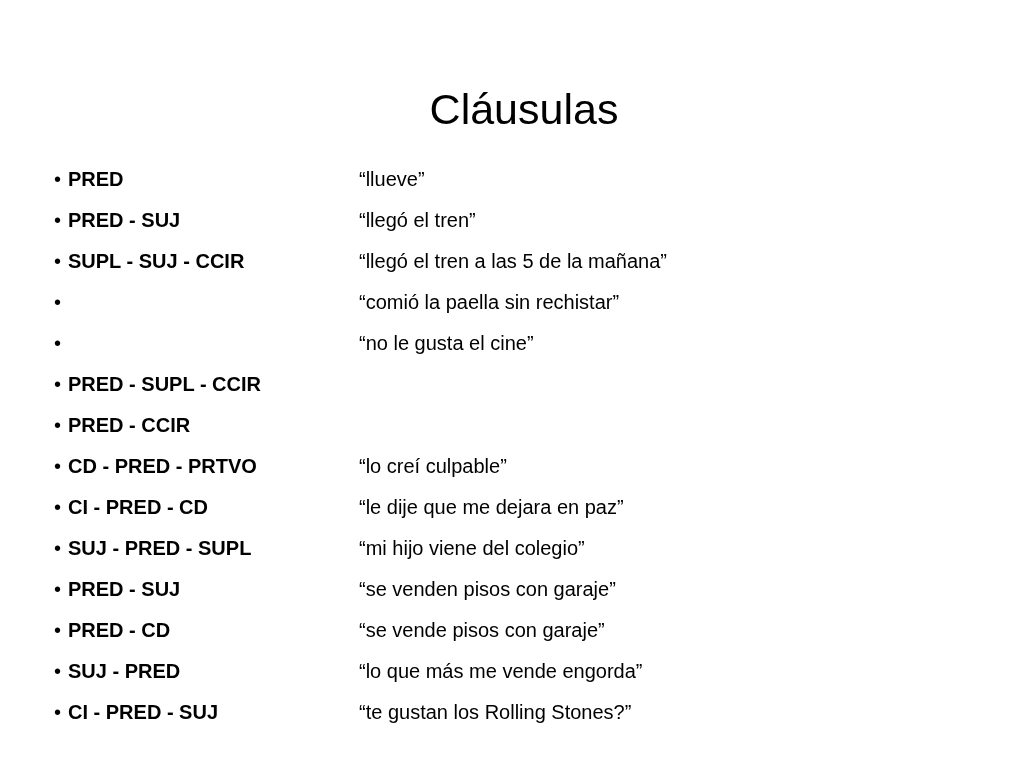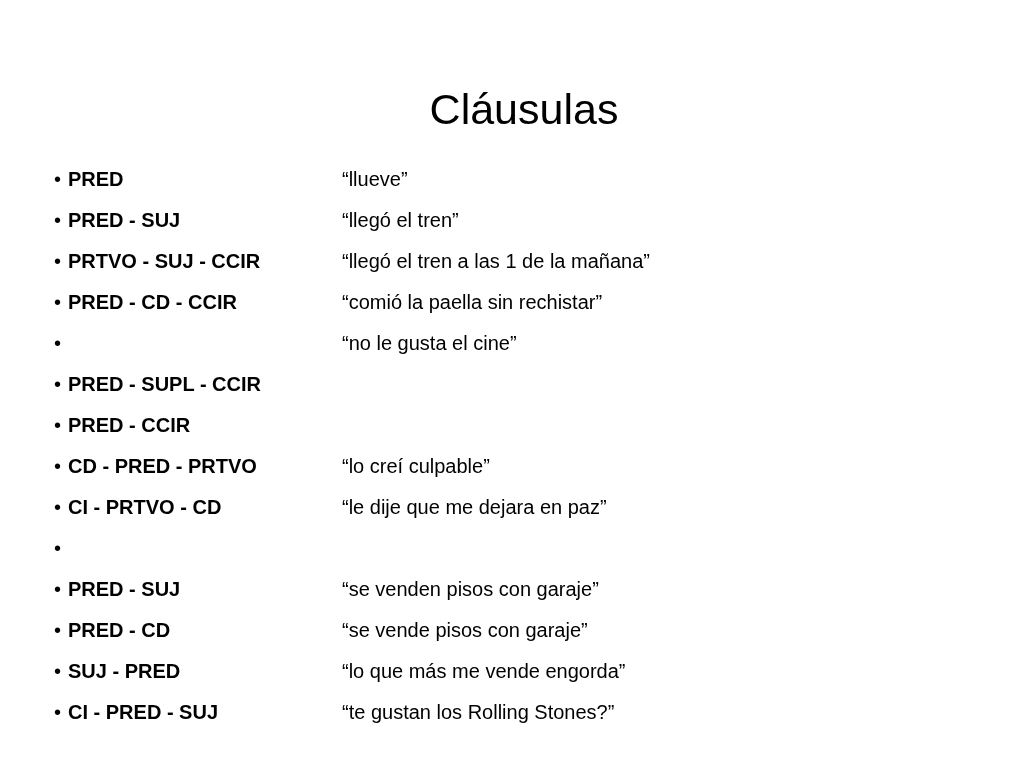--- a/index.html
+++ b/index.html
@@ -4,46 +4,45 @@
 <style>
   html, body { margin: 0; padding: 0; background: #ffffff; }
   body { width: 1024px; height: 768px; position: relative; overflow: hidden;
          font-family: "Liberation Sans", sans-serif; color: #000; }
   .title { position: absolute; top: 72px; left: 0; width: 1024px; text-align: center;
            font-size: 43px; font-weight: normal; margin: 12px; line-height: 50px; }
   .rows { position: absolute; top: 164px; left: 54px; width: 940px; }
   .row { position: relative; height: 41px; font-size: 20px; line-height: 30px; }
   .bullet { position: absolute; left: 0; top: 0; width: 14px; }
   .pattern { position: absolute; left: 14px; top: 0; font-weight: bold; }
-  .example { position: absolute; left: 288px; top: 0; }
+  .example { position: absolute; left: 305px; top: 0; }
 </style>
 </head>
 <body>
 
 <h1 class="title">Cláusulas</h1>
 
 <div class="rows">
   <div class="row">
       <span class="bullet">•</span>
       <span class="pattern">PRED</span>
       <span class="example">“llueve”</span>
     </div>
   <div class="row">
       <span class="bullet">•</span>
       <span class="pattern">PRED - SUJ</span>
       <span class="example">“llegó el tren”</span>
     </div>
   <div class="row">
       <span class="bullet">•</span>
-      <span class="pattern">PRTVO - SUJ - CCIR</span>
-      <span class="example">“llegó el tren a las 1 de la mañana”</span>
+      <span class="pattern">SUPL - SUJ - CCIR</span>
+      <span class="example">“llegó el tren a las 5 de la mañana”</span>
     </div>
   <div class="row">
       <span class="bullet">•</span>
-      <span class="pattern">PRED - CD - CCIR</span>
       <span class="example">“comió la paella sin rechistar”</span>
     </div>
   <div class="row">
       <span class="bullet">•</span>
       <span class="example">“no le gusta el cine”</span>
     </div>
   <div class="row">
       <span class="bullet">•</span>
       <span class="pattern">PRED - SUPL - CCIR</span>
     </div>
@@ -51,25 +50,27 @@
       <span class="bullet">•</span>
       <span class="pattern">PRED - CCIR</span>
     </div>
   <div class="row">
       <span class="bullet">•</span>
       <span class="pattern">CD - PRED - PRTVO</span>
       <span class="example">“lo creí culpable”</span>
     </div>
   <div class="row">
       <span class="bullet">•</span>
-      <span class="pattern">CI - PRTVO - CD</span>
+      <span class="pattern">CI - PRED - CD</span>
       <span class="example">“le dije que me dejara en paz”</span>
     </div>
   <div class="row">
       <span class="bullet">•</span>
+      <span class="pattern">SUJ - PRED - SUPL</span>
+      <span class="example">“mi hijo viene del colegio”</span>
     </div>
   <div class="row">
       <span class="bullet">•</span>
       <span class="pattern">PRED - SUJ</span>
       <span class="example">“se venden pisos con garaje”</span>
     </div>
   <div class="row">
       <span class="bullet">•</span>
       <span class="pattern">PRED - CD</span>
       <span class="example">“se vende pisos con garaje”</span>

